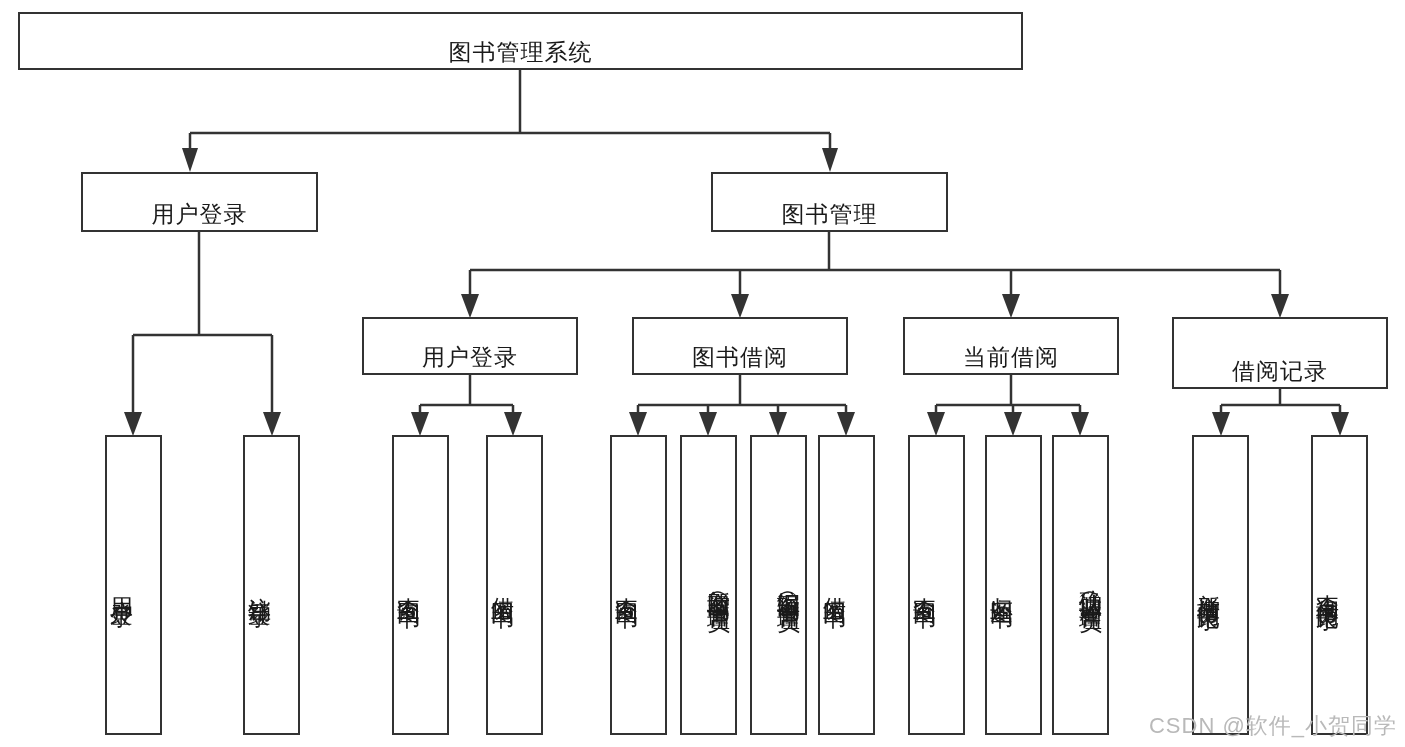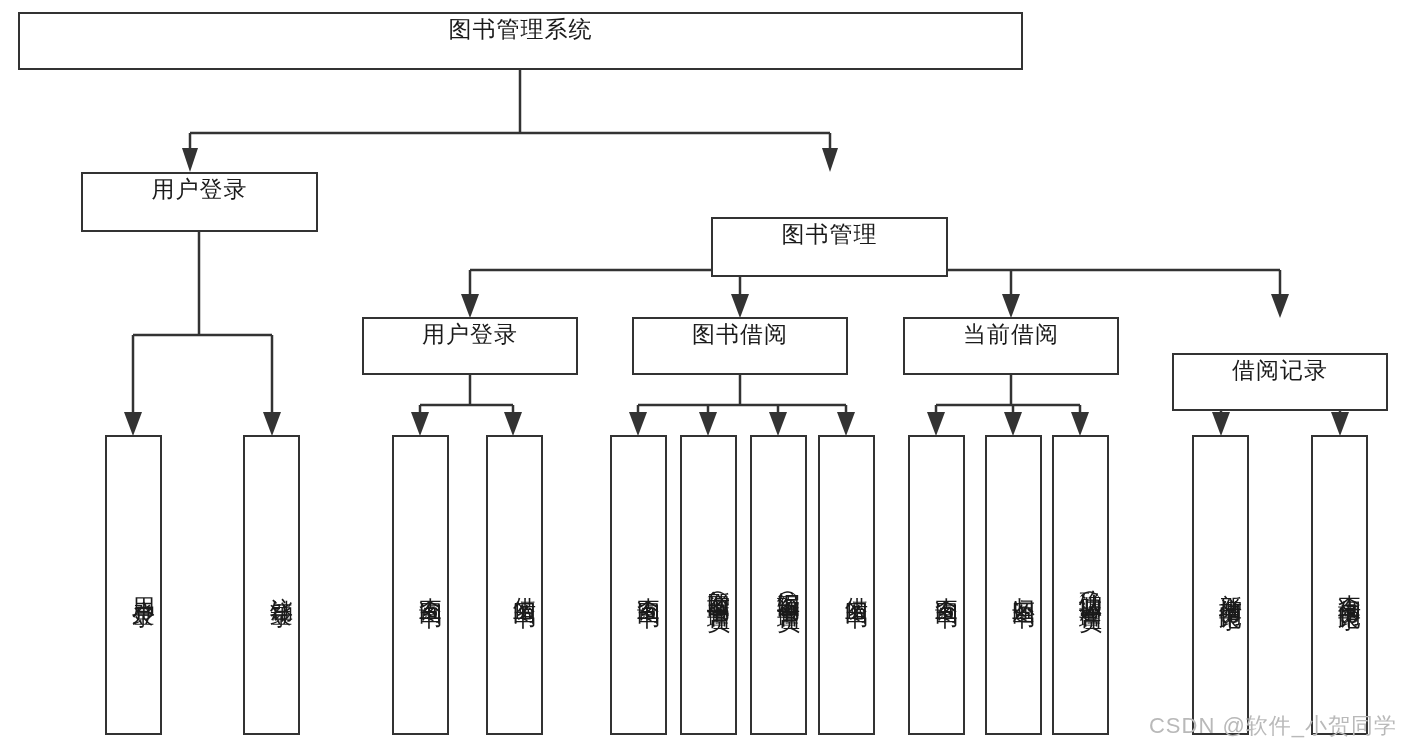--- a/index.html
+++ b/index.html
@@ -4,21 +4,21 @@
 <style>
   html,body{margin:0;padding:0;background:#ffffff;}
   body{font-family:"Liberation Sans","DejaVu Sans",sans-serif;}
   #canvas{position:relative;width:1405px;height:747px;background:#ffffff;overflow:hidden;}
   .node{
     position:absolute;
     box-sizing:border-box;
     border:2px solid #333333;
     background:#ffffff;
     display:flex;
-    align-items:flex-start;
+    align-items:flex-end;
     justify-content:center;
     color:#1a1a1a;
   }
   .node.horiz{font-size:23px;letter-spacing:1px;}
   .node.vert{
     writing-mode:vertical-rl;
     text-orientation:upright;
     font-size:23px;
     letter-spacing:3px;
     padding:6px 0;
@@ -104,34 +104,34 @@
     <polygon class="arrowfill" points="1331,412 1349,412 1340,436"></polygon>
   </svg>
 
   <div class="node horiz" style="left:18px;top:12px;width:1005px;height:58px;">
     <span>图书管理系统</span>
   </div>
 
   <div class="node horiz" style="left:81px;top:172px;width:237px;height:60px;">
     <span>用户登录</span>
   </div>
-  <div class="node horiz" style="left:711px;top:172px;width:237px;height:60px;margin-top:45px;">
+  <div class="node horiz" style="left:711px;top:172px;width:237px;height:60px;">
     <span>图书管理</span>
   </div>
 
   <div class="node horiz" style="left:362px;top:317px;width:216px;height:58px;">
     <span>用户登录</span>
   </div>
   <div class="node horiz" style="left:903px;top:317px;width:216px;height:58px;">
     <span>当前借阅</span>
   </div>
   <div class="node horiz" style="left:632px;top:317px;width:216px;height:58px;">
     <span>图书借阅</span>
   </div>
-  <div class="node horiz" style="left:1172px;top:317px;width:216px;height:58px;margin-top:36px;">
+  <div class="node horiz" style="left:1172px;top:317px;width:216px;height:72px;">
     <span>借阅记录</span>
   </div>
 
   <div class="node vert" style="left:105px;top:435px;width:57px;height:300px;">
     <span>用户登录</span>
   </div>
   <div class="node vert" style="left:243px;top:435px;width:57px;height:300px;">
     <span>注销登录</span>
   </div>
 

